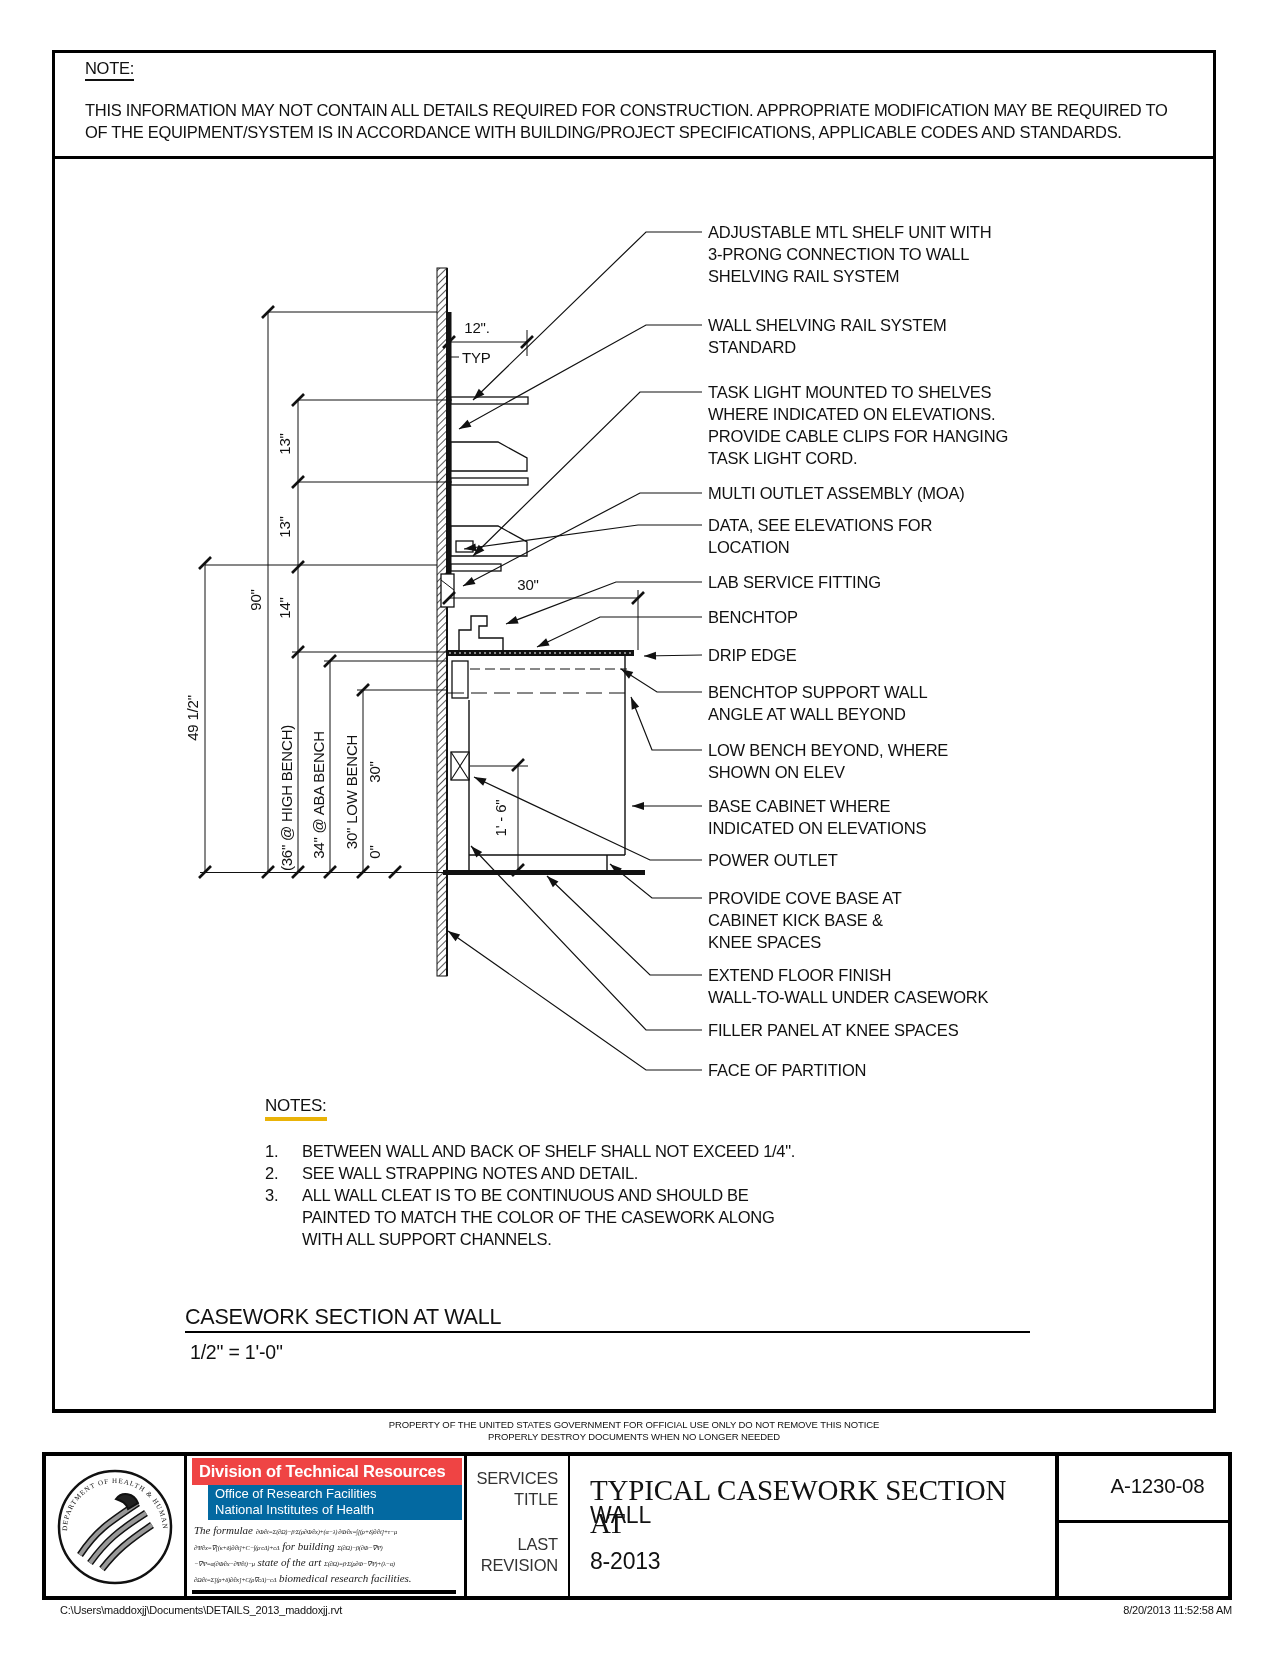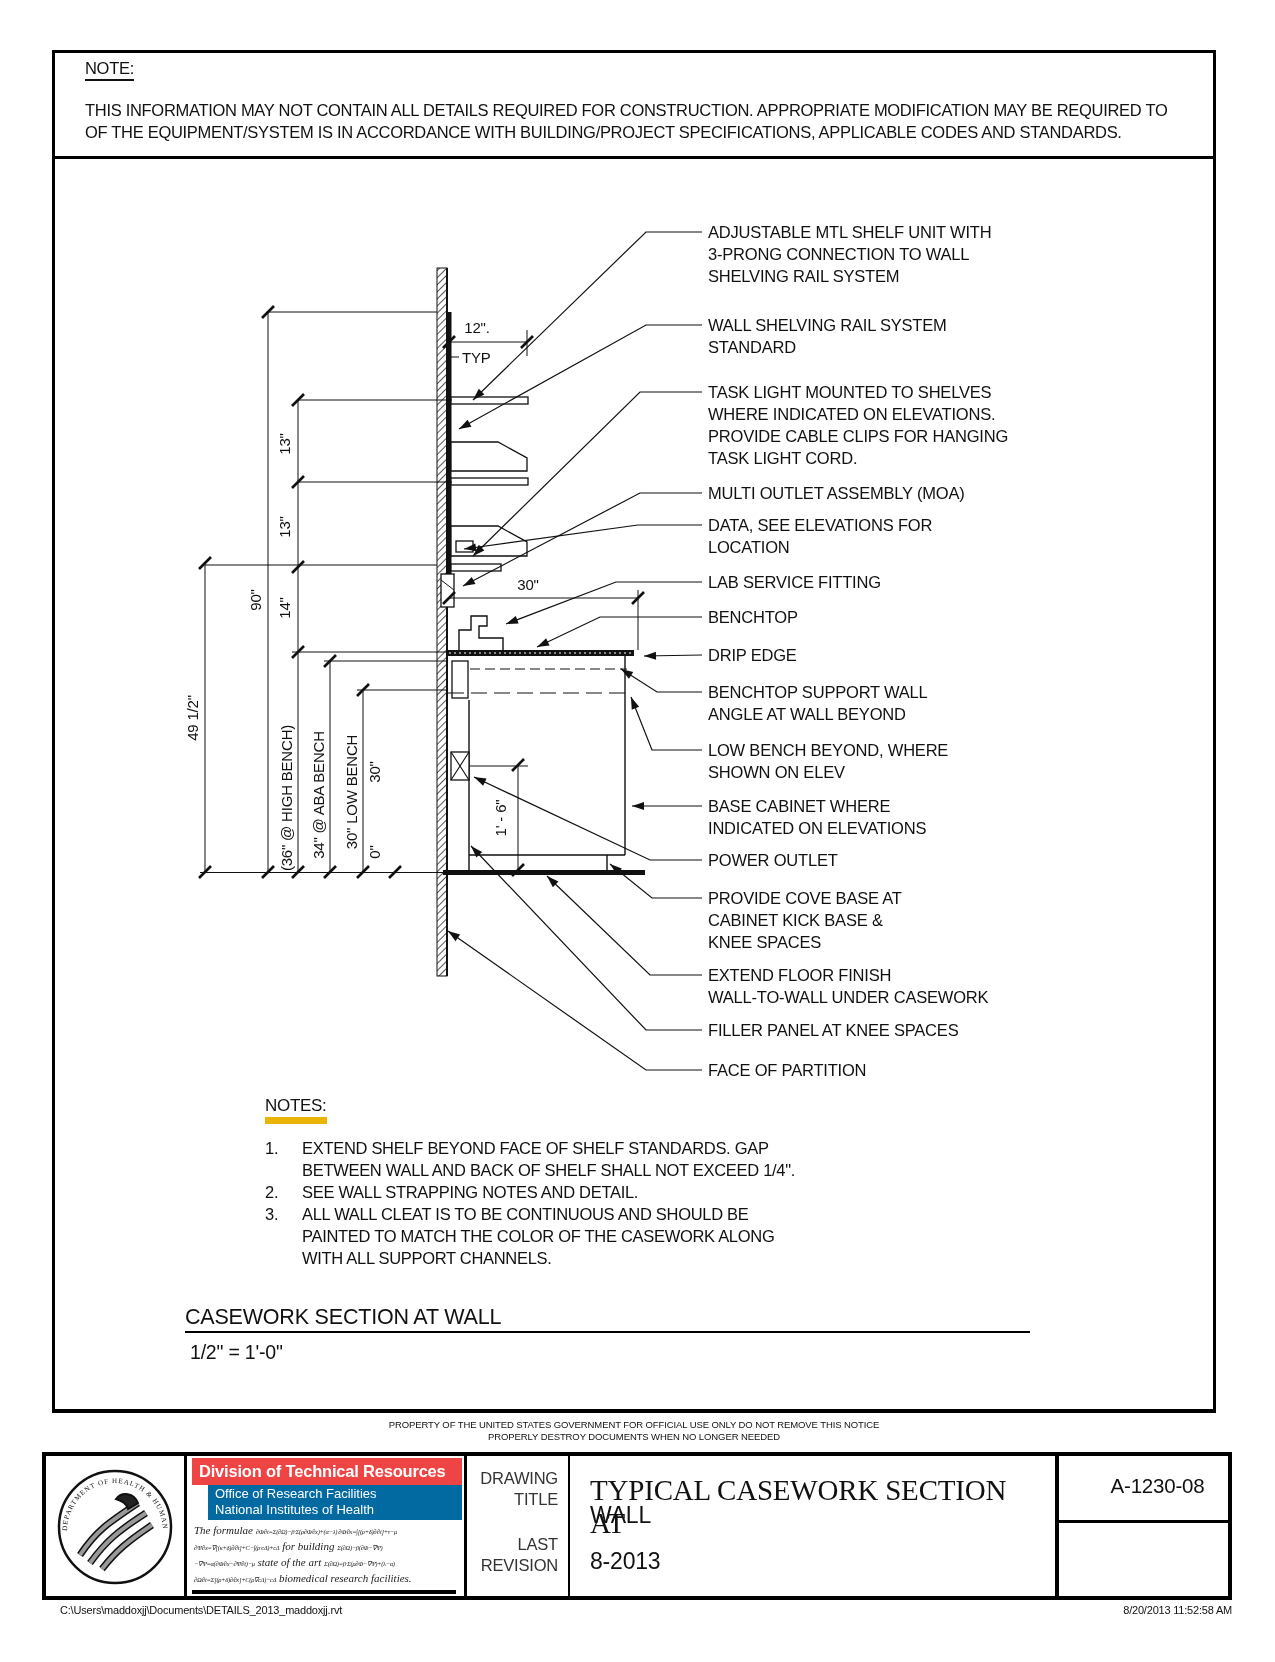--- a/index.html
+++ b/index.html
@@ -17,21 +17,21 @@
   .co { font-size:16.5px; letter-spacing:-0.2px; }
   .dt { font-size:15px; letter-spacing:-0.2px; }
   .shape { fill:#fff; stroke:#111; stroke-width:1.3; }
   
   .note-wrap { left:85px; top:57px; width:1110px; font-size:16.5px; line-height:22px; letter-spacing:-0.3px; }
   .note-title { text-decoration:none; border-bottom:2px solid #111; display:inline-block; padding-bottom:0px; margin-bottom:18px; }
   .frame { border:3px solid #000; }
   .hline { background:#000; }
   
   .notes-wrap { left:265px; top:1094px; width:640px; font-size:16.5px; line-height:22px; letter-spacing:-0.3px; }
-  .notes-title { border-bottom:7px solid #eab308; display:inline-block; margin-bottom:13px; font-size:17px; }
+  .notes-title { border-bottom:4px solid #eab308; display:inline-block; margin-bottom:19px; font-size:17px; }
   .note-item { display:flex; }
   .note-item .num { width:37px; flex:0 0 37px; }
   
   .sec-title { left:185px; top:1305px; font-size:21.5px; letter-spacing:-0.2px; }
   .sec-scale { left:190px; top:1341px; font-size:19.5px; letter-spacing:-0.2px; }
   
   .prop { left:52px; top:1419px; width:1164px; text-align:center; font-size:9.5px; line-height:11.5px; letter-spacing:-0.1px; }
   
   .tb-frame { left:42px; top:1452px; width:1190px; height:148px; border:4px solid #000; background:#fff; }
   .vdiv { background:#000; }
@@ -219,21 +219,20 @@
       <text class="co" x="708" y="1036">FILLER PANEL AT KNEE SPACES</text>
       <text class="co" x="708" y="1076">FACE OF PARTITION</text>
     </g>
   </svg>
 
   <div class="abs notes-wrap">
     <div><span class="notes-title">NOTES:</span></div>
     <div class="note-item">
       <div class="num">1.</div>
       <div>
-        <div>EXTEND SHELF BEYOND FACE OF SHELF STANDARDS.  GAP</div>
         <div>BETWEEN WALL AND BACK OF SHELF SHALL NOT EXCEED 1/4".</div>
       </div>
     </div>
     <div class="note-item">
       <div class="num">2.</div>
       <div>
         <div>SEE WALL STRAPPING NOTES AND DETAIL.</div>
       </div>
     </div>
     <div class="note-item">
@@ -293,21 +292,21 @@
       <div><span>The formulae</span> <span class="eq">∂Φ∕∂t=Σ(∂Ω)−β·Σ(ρ∂Φ∕∂x)+(α−λ)   ∂Φ∕∂x=∫[(ρ+δ)∂∕∂t]+τ−μ</span></div>
       <div><span class="eq">∂Ψ∕∂x=∇[(κ+δ)∂∕∂t]+C−∫(ρ·cΔ)+cΔ</span> <span>for building</span> <span class="eq">Σ(∂Ω)−β(∂Φ−∇Ψ)</span></div>
       <div><span class="eq">−∇Ψ=α(∂Φ∕∂x−∂Ψ∕∂t)−μ</span> <span>state of the art</span> <span class="eq">Σ(∂Ω)=β·Σ(ρ∂Φ−∇Ψ)+(λ−α)</span></div>
       <div><span class="eq">∂Ω∕∂t=Σ[(ρ+δ)∂∕∂x]+C(ρ∇cΔ)−cΔ</span> <span>biomedical research facilities.</span></div>
     </div>
     <div class="dtr-underline"></div>
   </div>
 
   <div class="abs tb-labels">
     <div class="tb-label-a">
-      <div>DRAWING</div>
+      <div>SERVICES</div>
       <div>TITLE</div>
     </div>
     <div class="tb-label-b">
       <div>LAST</div>
       <div>REVISION</div>
     </div>
   </div>
 
   <div class="abs tb-title1">TYPICAL CASEWORK SECTION AT</div>
   <div class="abs tb-title2">WALL</div>

